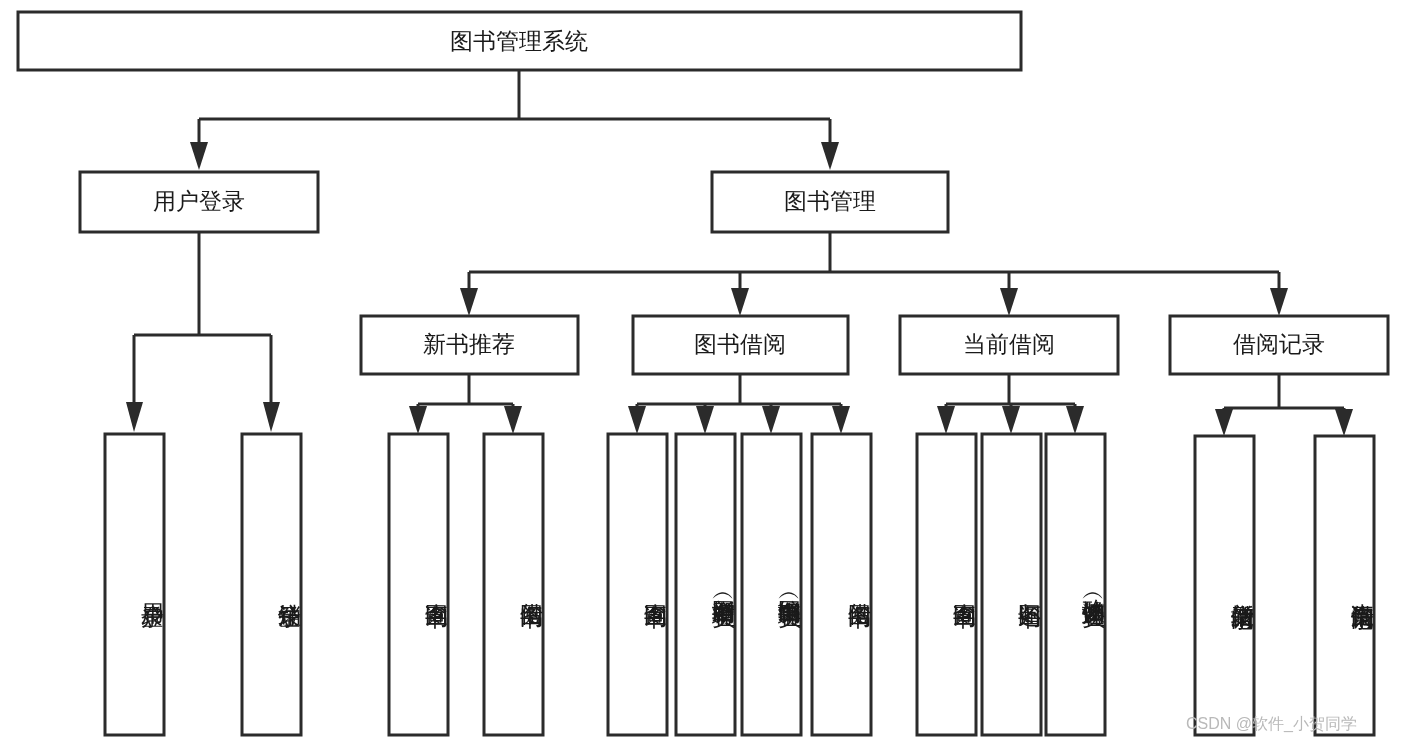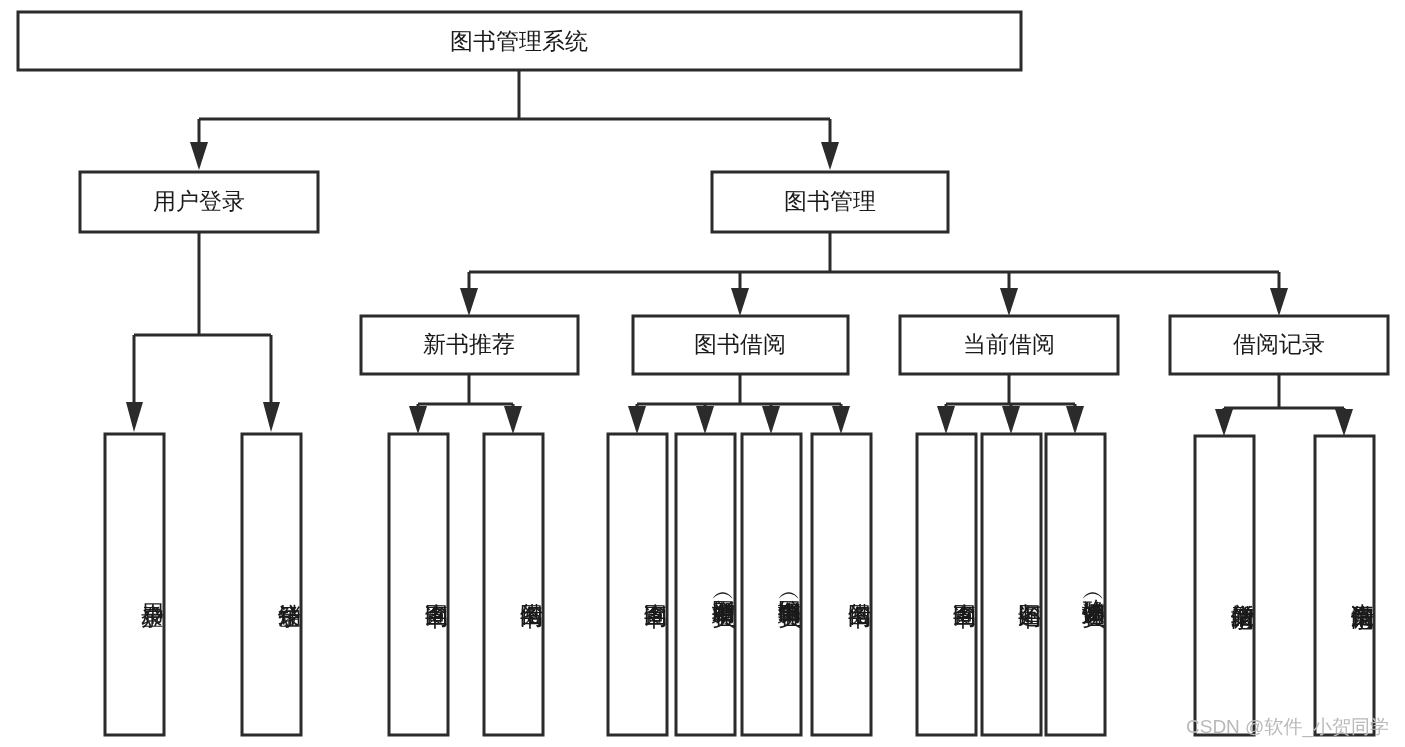--- a/index.html
+++ b/index.html
@@ -60,21 +60,21 @@
     letter-spacing: 1px;
     display: flex;
     align-items: flex-start;
     justify-content: center;
     pointer-events: none;
     white-space: nowrap;
   }
   .watermark {
     position: absolute;
     font-family: "Liberation Sans", "DejaVu Sans", sans-serif;
-    font-size: 19px;
+    font-size: 16px;
     color: #b9b9b9;
     left: 1186px;
     top: 714px;
     white-space: nowrap;
   }
 </style>
 </head>
 <body>
 
 <div id="diagram-root">

